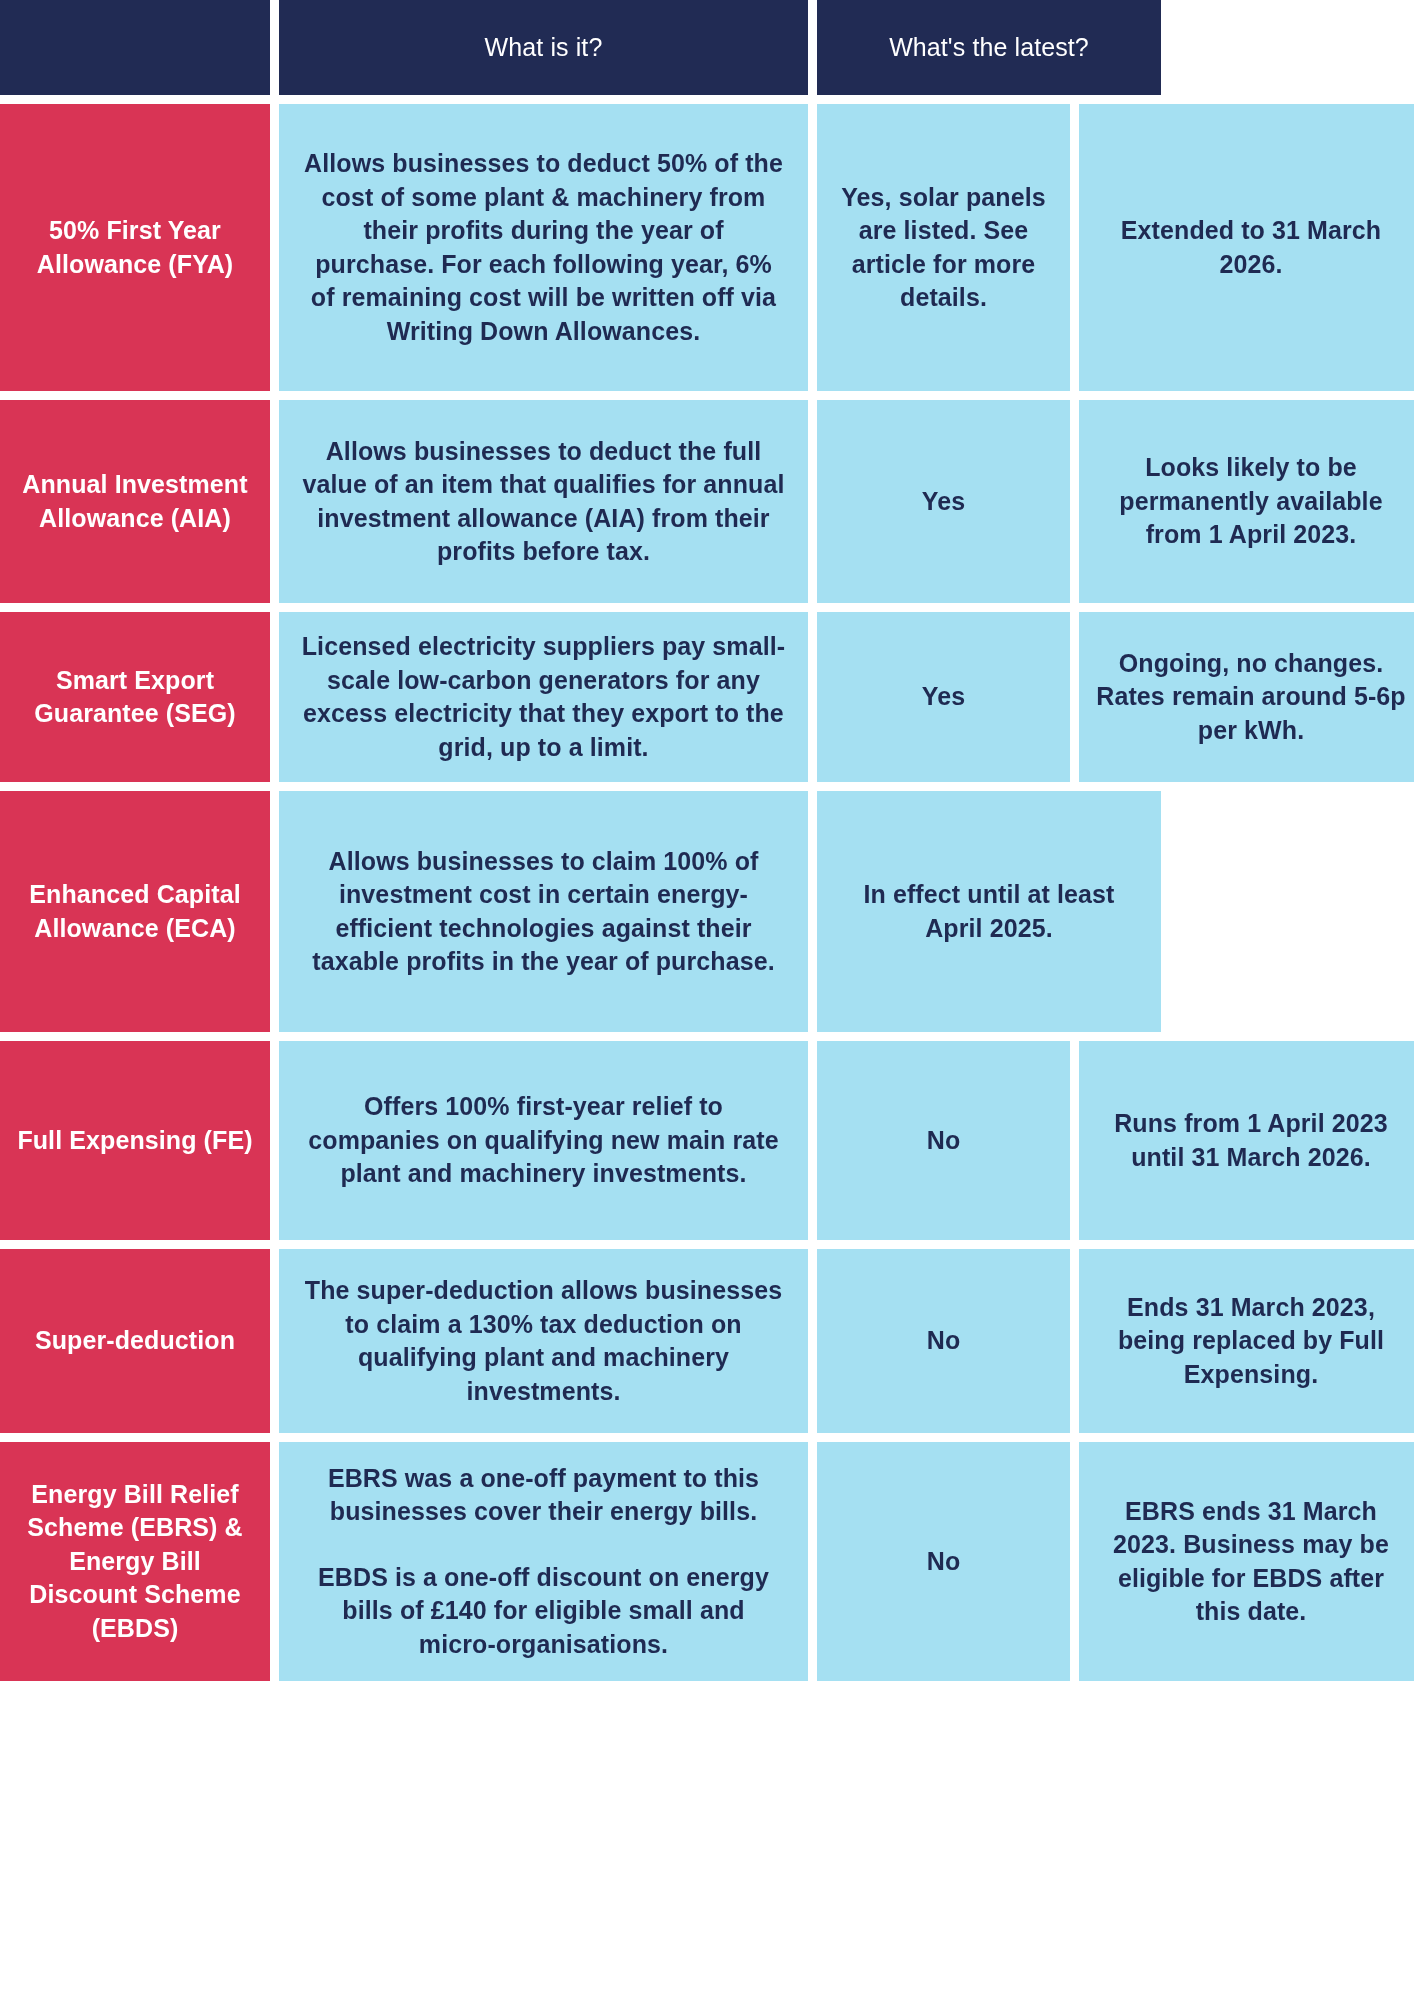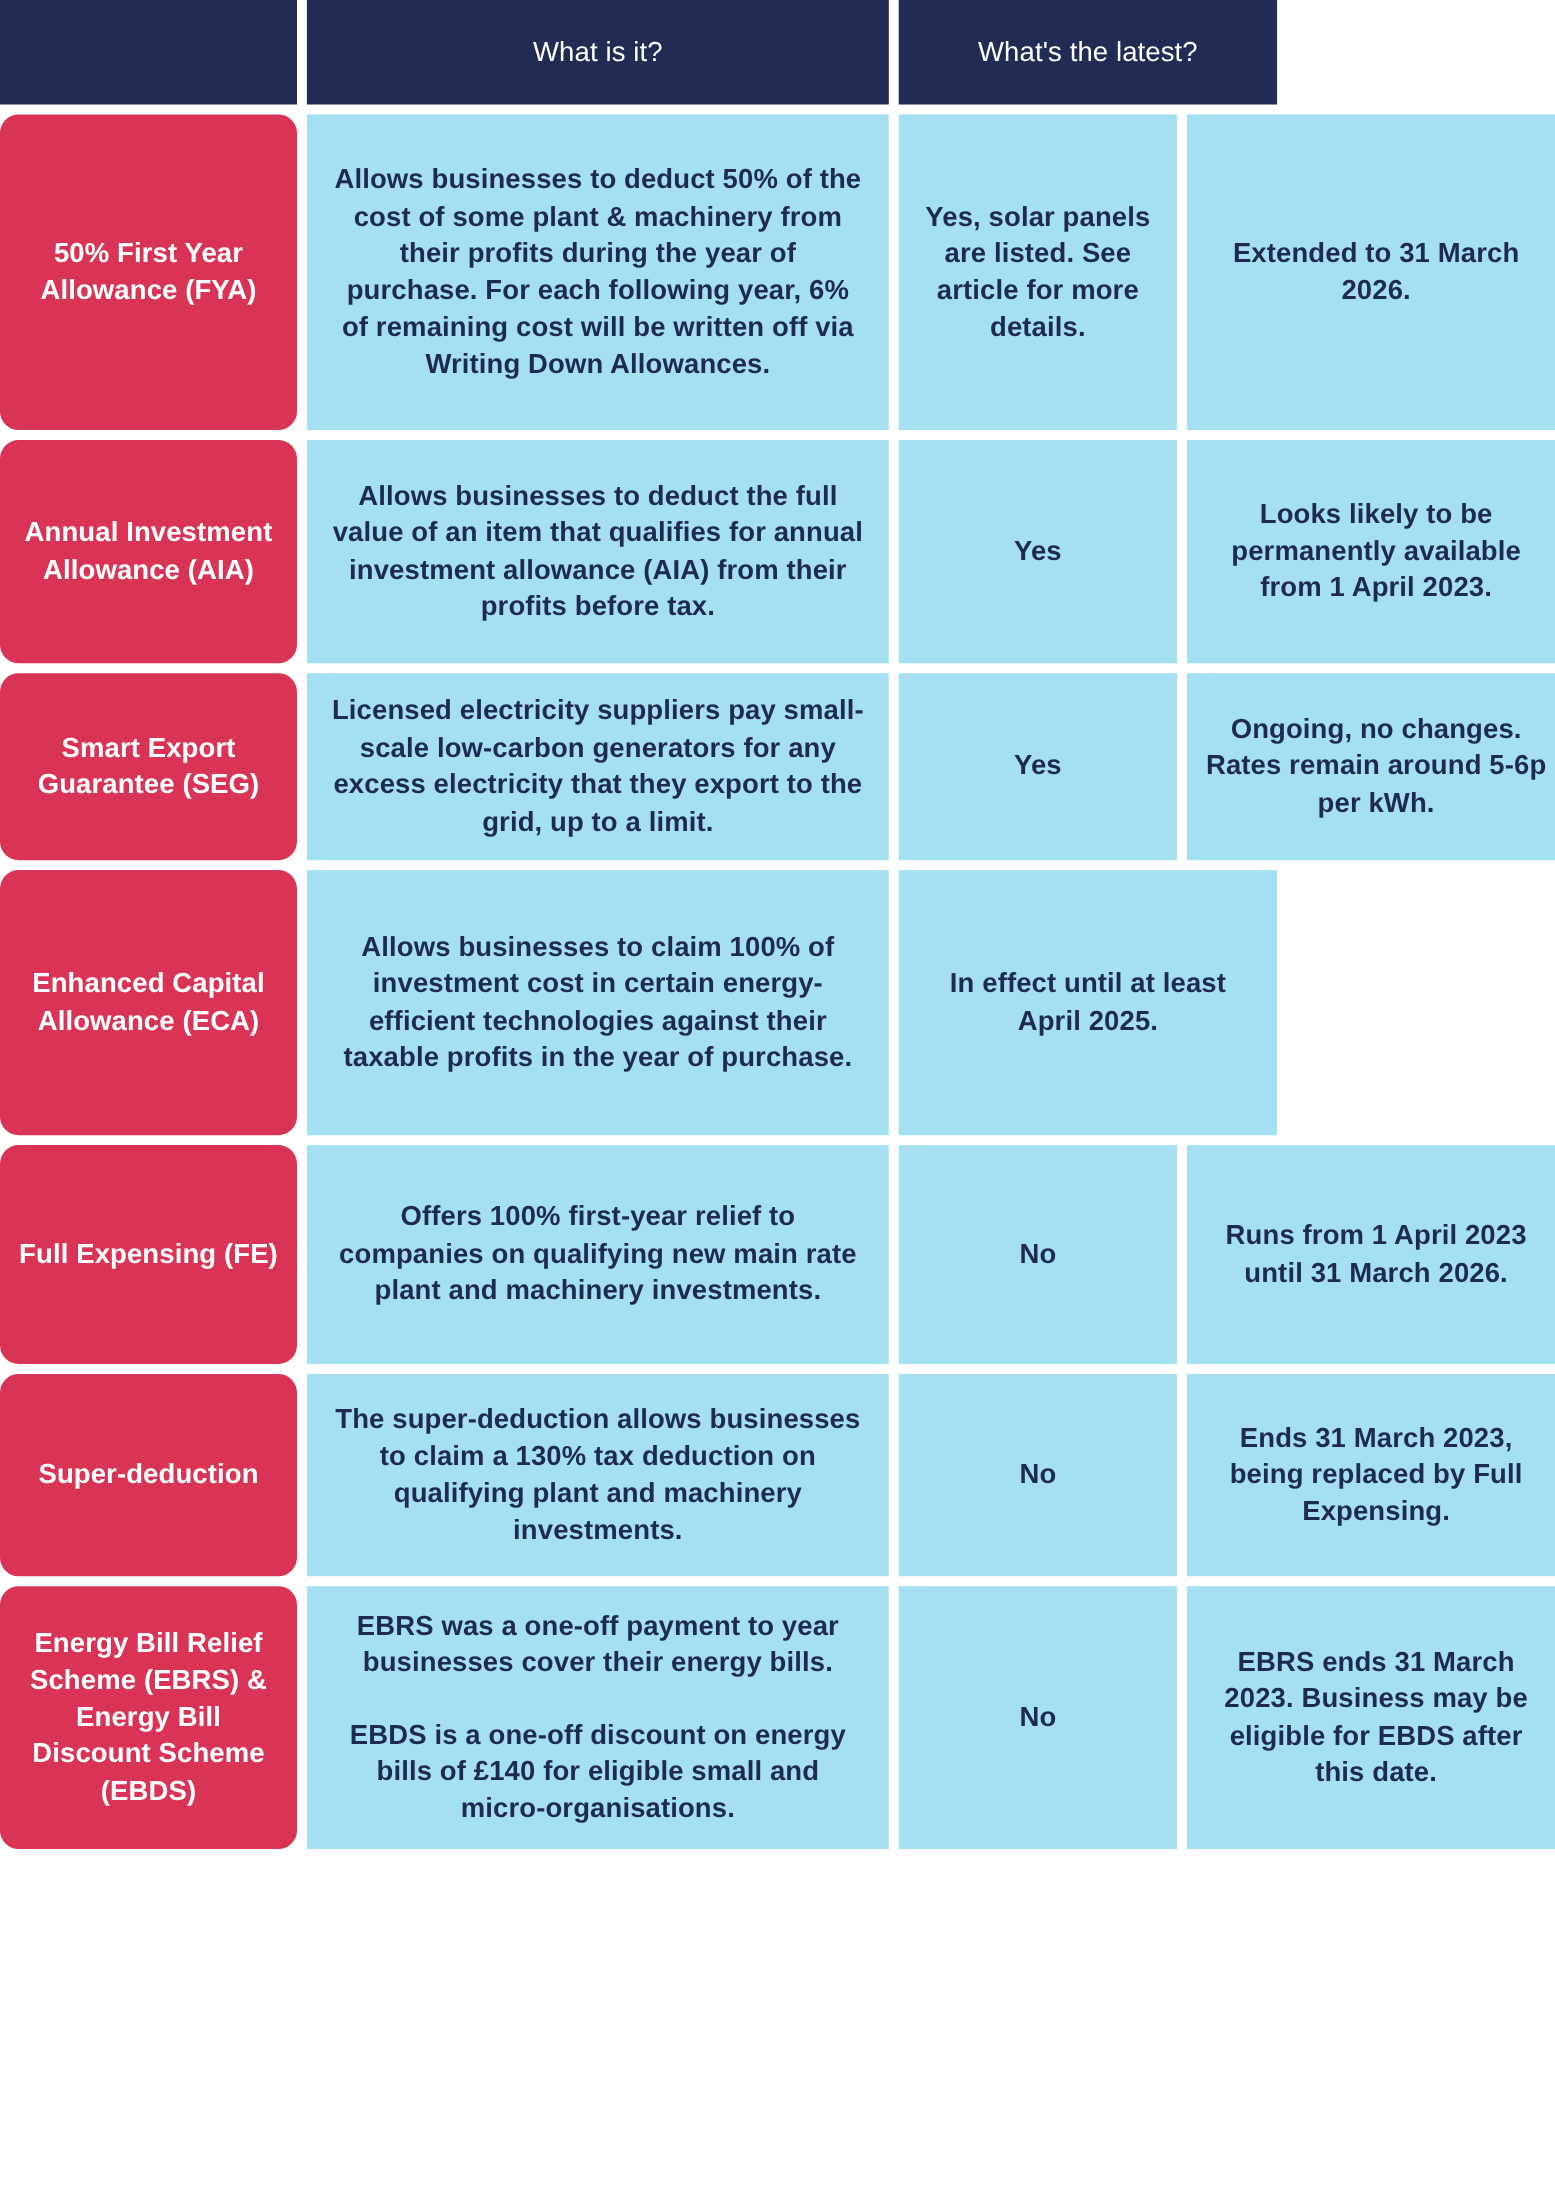--- a/index.html
+++ b/index.html
@@ -48,21 +48,20 @@
   }
   .head-blank { background: #212b54; }
 
   
   .name-cell {
     background: #d93455;
     color: #ffffff;
     font-size: 25px;
     line-height: 1.34;
     letter-spacing: 0.1px;
-    border-radius: 17px;
   }
   .body-cell {
     background: #a5e0f2;
     color: #1f2a52;
     font-size: 25px;
     line-height: 1.34;
     letter-spacing: 0.1px;
   }
   .body-cell.desc { padding-left: 22px; padding-right: 22px; }
   .para + .para { margin-top: 32px; }
@@ -125,21 +124,21 @@
     <div class="cell c0 name-cell">Super-deduction</div>
     <div class="cell c1 body-cell desc">The super-deduction allows businesses to claim a 130% tax deduction on qualifying plant and machinery investments.</div>
     <div class="cell c2 body-cell">No</div>
     <div class="cell c3 body-cell">Ends 31 March 2023, being replaced by Full Expensing.</div>
   </div>
 
   <div class="row r7">
     <div class="cell c0 name-cell">Energy Bill Relief Scheme (EBRS) &amp; Energy Bill Discount Scheme (EBDS)</div>
     <div class="cell c1 body-cell desc">
       <div>
-        <div class="para">EBRS was a one-off payment to year businesses cover their energy bills.</div>
+        <div class="para">EBRS was a one-off payment to this businesses cover their energy bills.</div>
         <div class="para">EBDS is a one-off discount on energy bills of £140 for eligible small and micro-organisations.</div>
       </div>
     </div>
     <div class="cell c2 body-cell">No</div>
     <div class="cell c3 body-cell">EBRS ends 31 March 2023. Business may be eligible for EBDS after this date.</div>
   </div>
 
 </div>
 
 </body></html>

